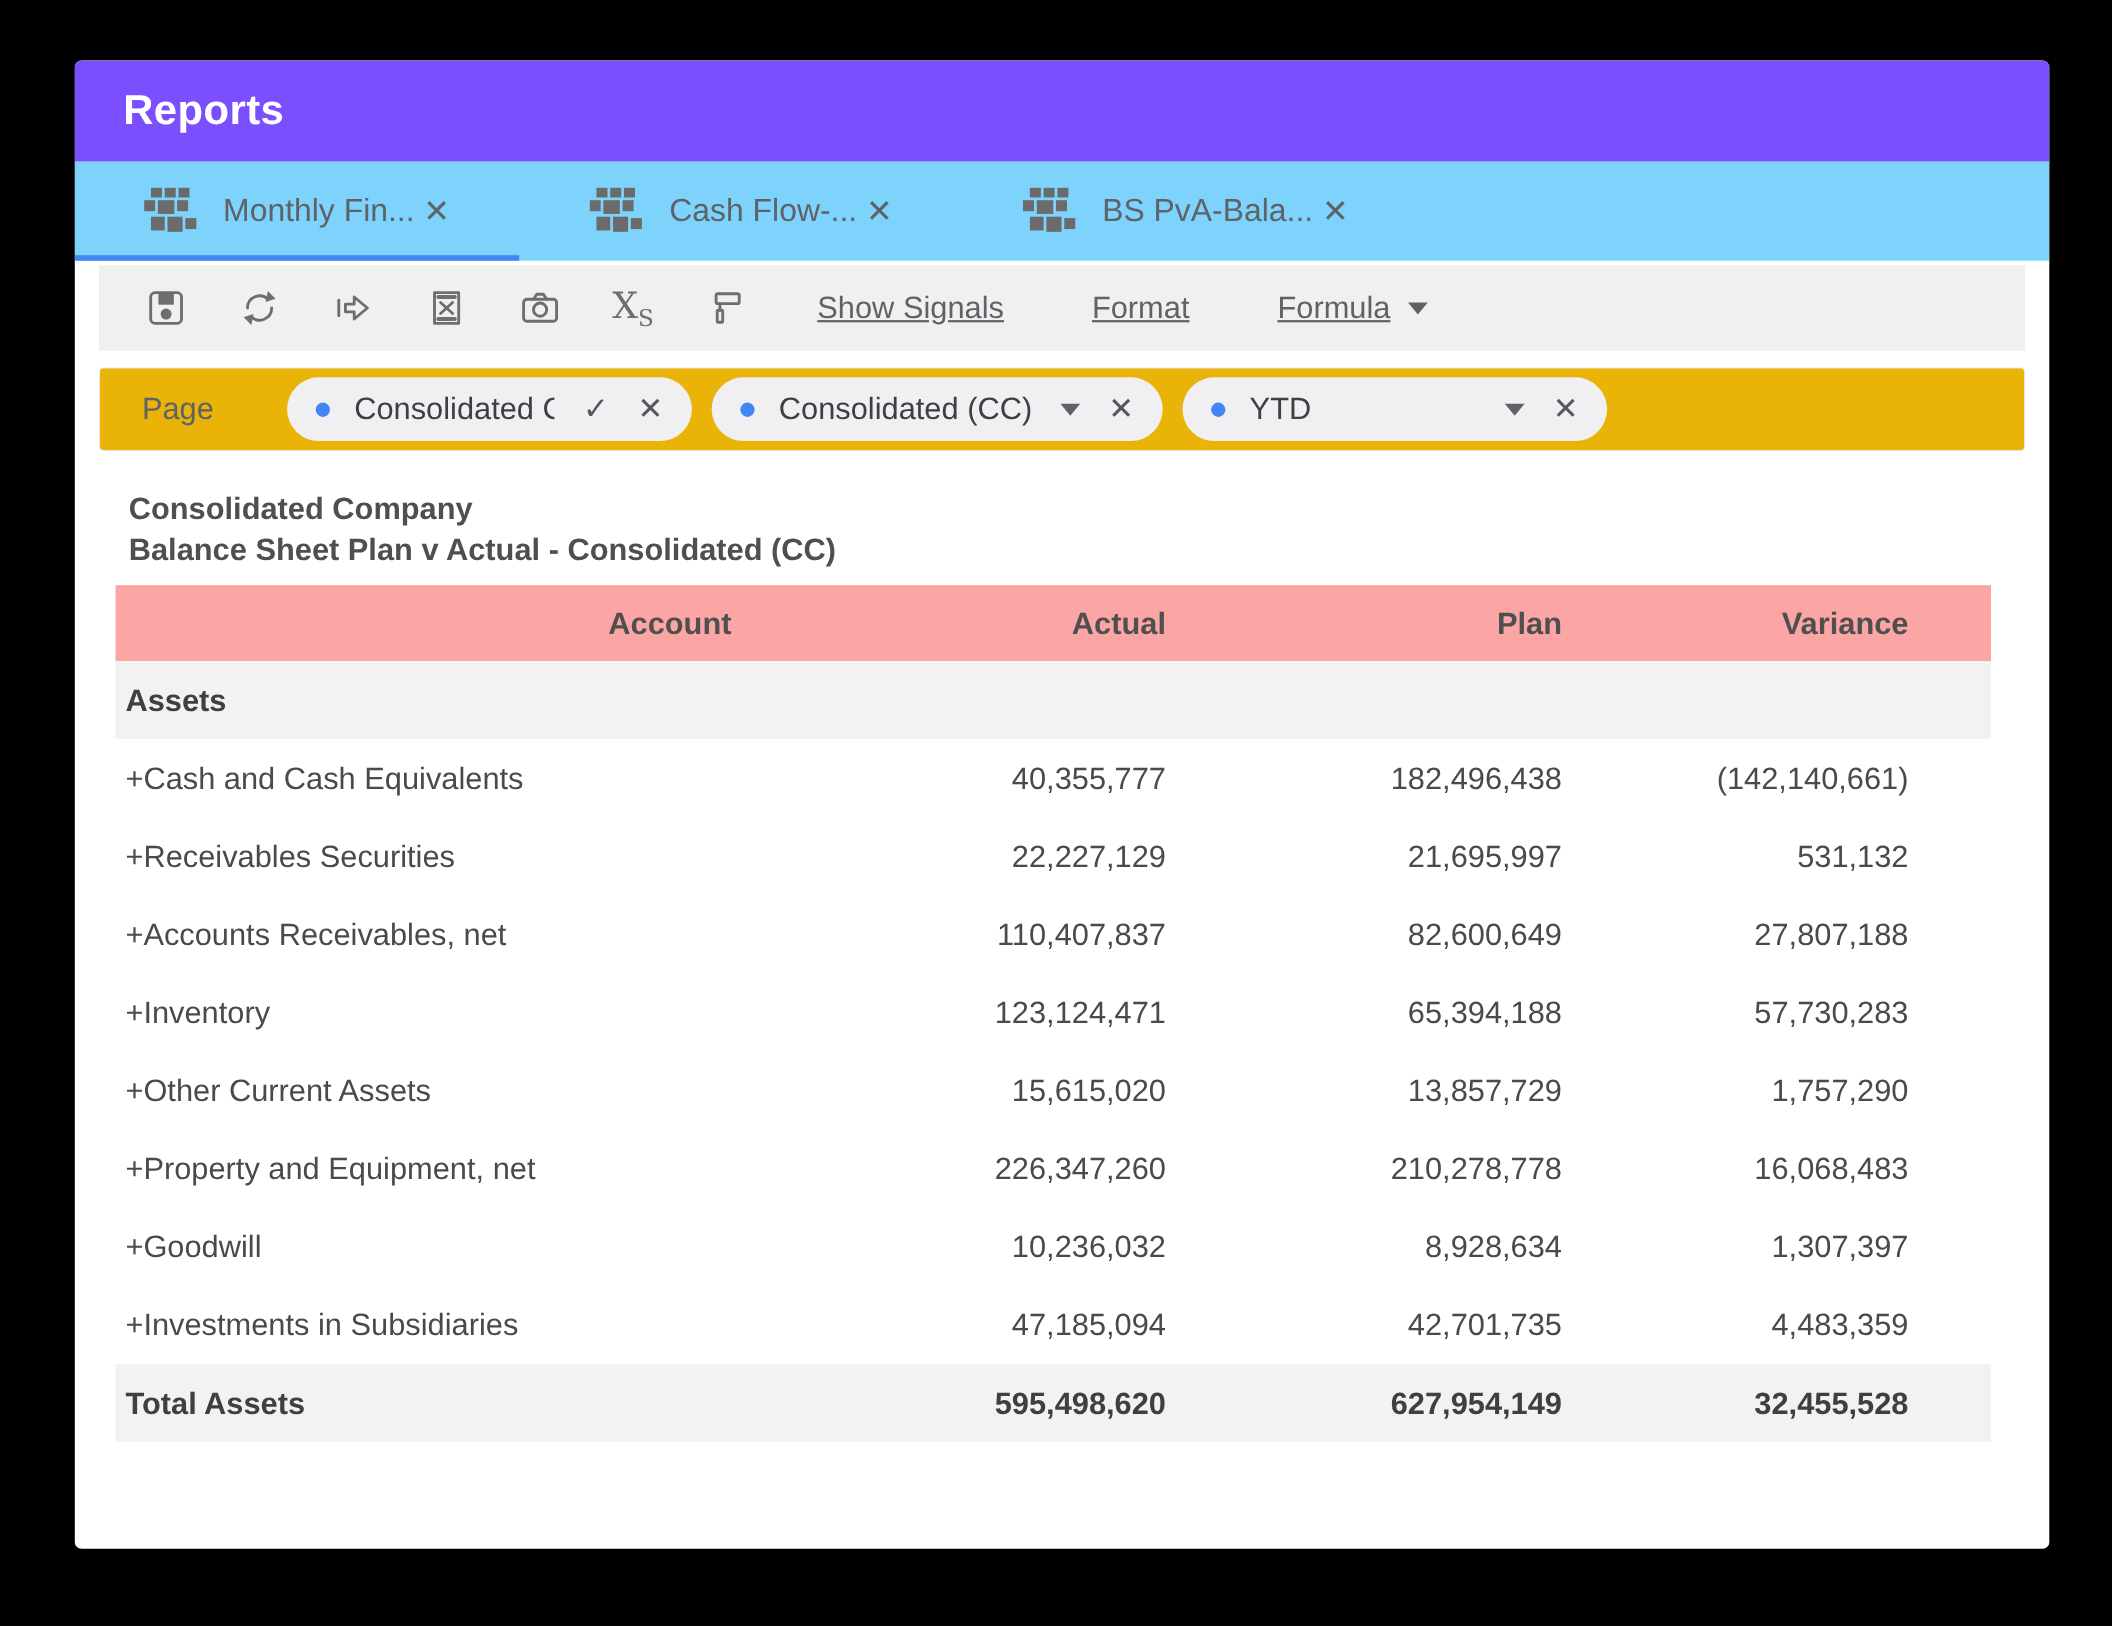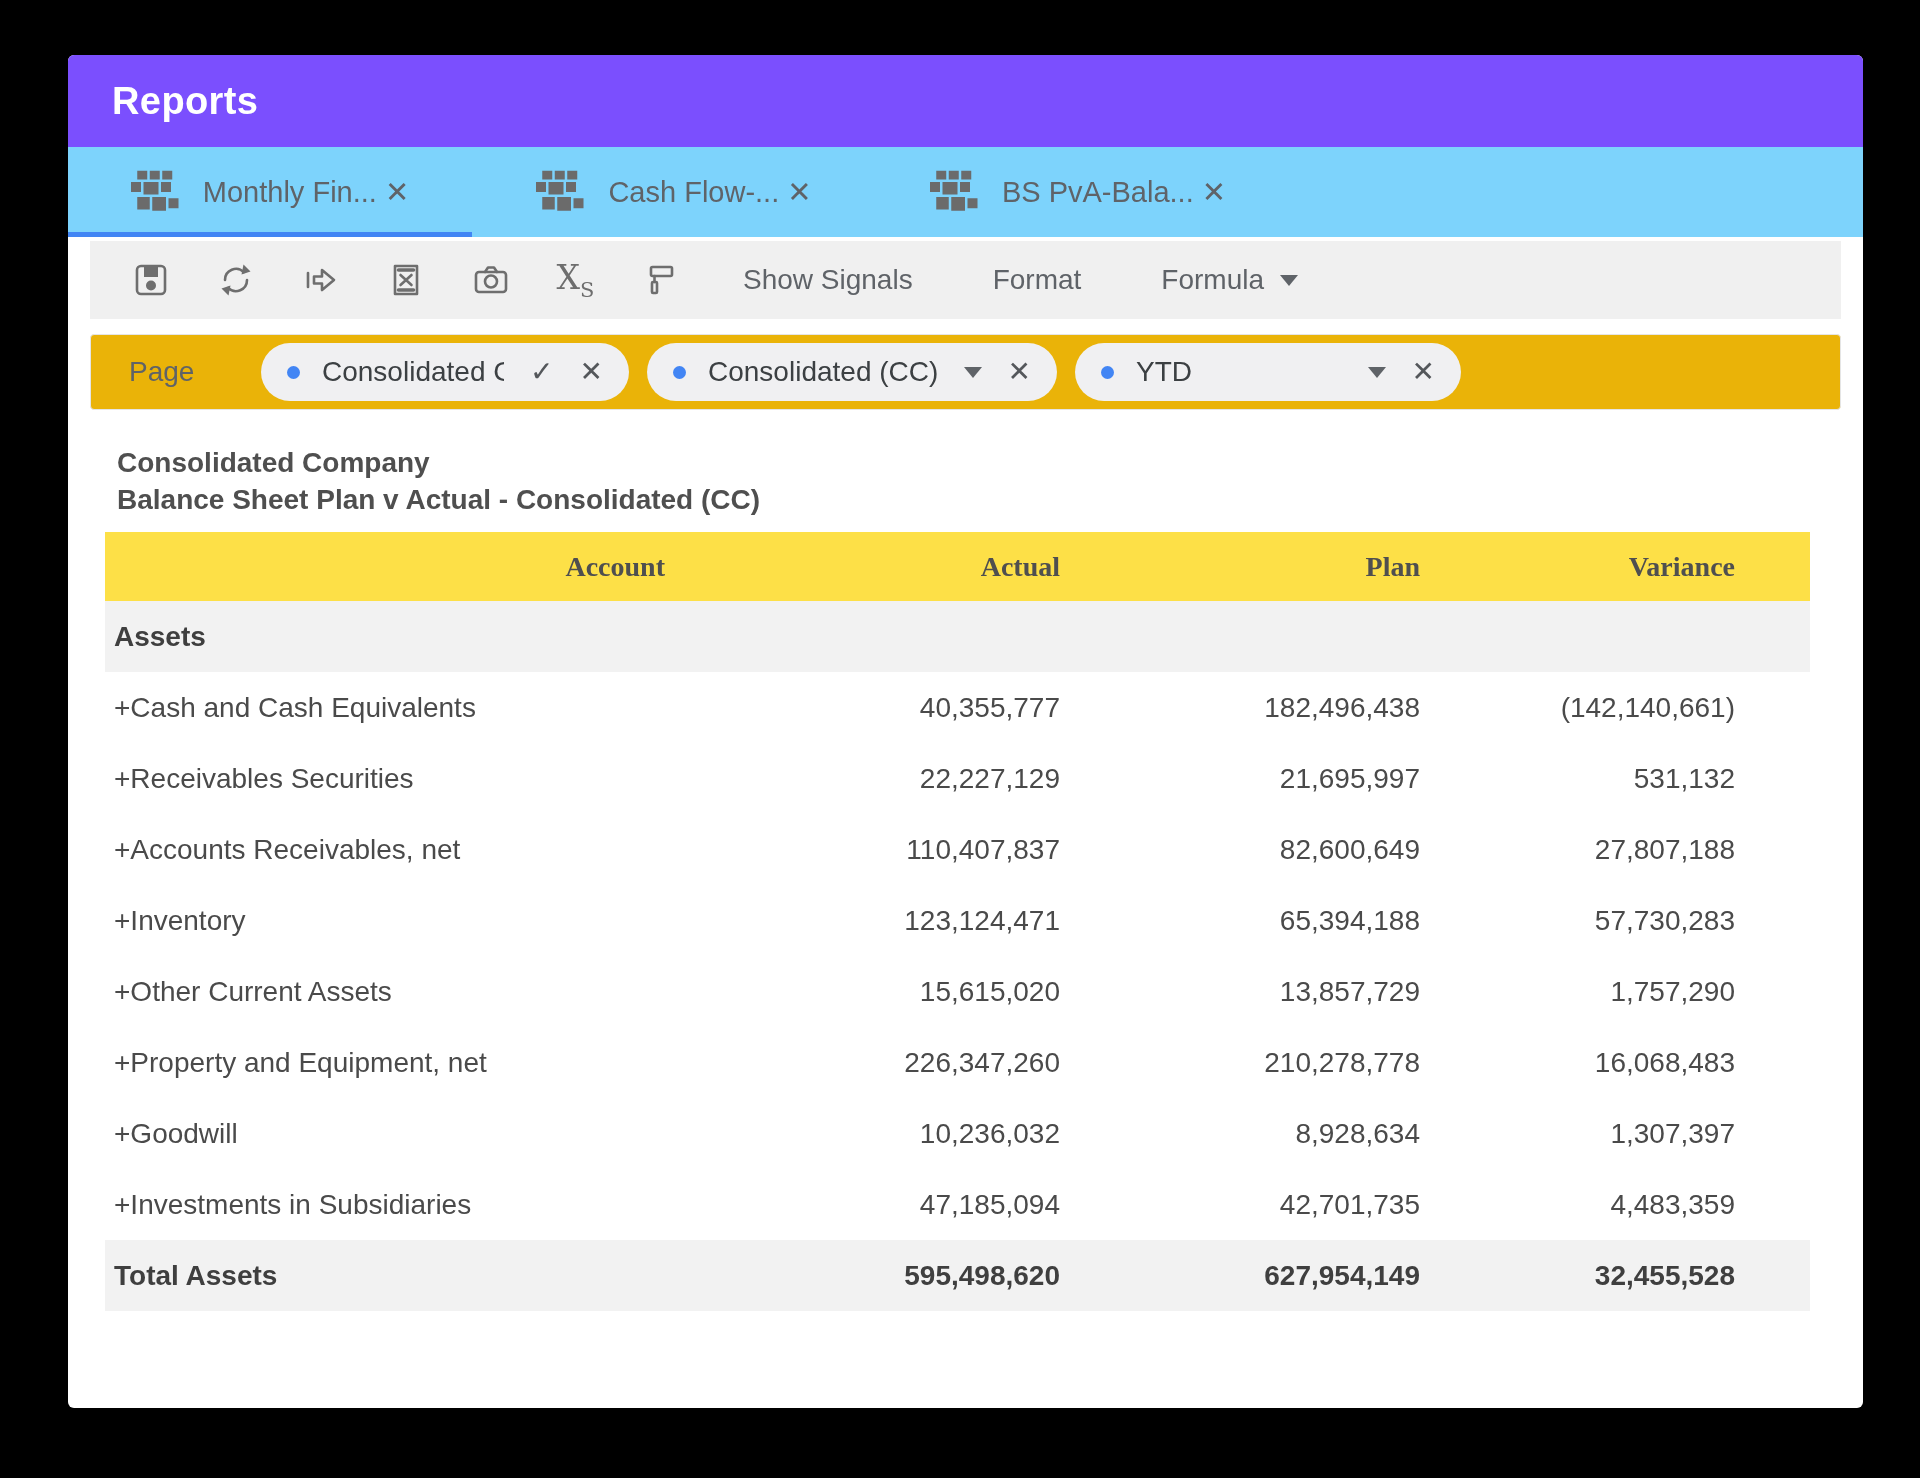--- a/index.html
+++ b/index.html
@@ -21,21 +21,21 @@
   .tab.active .underline{position:absolute;left:0;bottom:0;width:100%;height:5px;background:#4285F4;}
   .waffle{display:block;}
 
   
   .toolbar{margin:4px 22px 0;height:78px;background:#F0F0F0;display:flex;align-items:center;padding-left:18px;}
   .tool-btn{width:85px;height:78px;display:flex;align-items:center;justify-content:center;}
   .tool-btn svg{stroke:#6E6E6E;fill:none;stroke-width:2.6;stroke-linejoin:round;stroke-linecap:round;}
   .tool-btn .fillpart{fill:#6E6E6E;stroke:none;}
   .xs-glyph{font-family:"DejaVu Serif",serif;font-size:33px;color:#6E6E6E;}
   .xs-glyph sub{font-size:21px;}
-  .tool-text{font-size:28px;color:#5F6368;padding:0 40px;display:flex;align-items:center;white-space:nowrap;}
+  .tool-text{font-size:28px;color:#5F6368;padding:0 40px;display:flex;align-items:center;white-space:nowrap;text-decoration:underline;}
   .caret-down{width:0;height:0;border-left:9px solid transparent;border-right:9px solid transparent;
               border-top:11px solid #5F6368;display:inline-block;margin-left:16px;}
 
   
   .filterbar{margin:15px 22px 0;height:76px;border:1px solid #E5E5E5;border-radius:4px;
              display:flex;align-items:center;padding-left:38px;background:#eab308;box-sizing:border-box;}
   .filter-label{font-size:28px;color:#5F6368;width:98px;}
   .chips{display:flex;gap:18px;margin-left:34px;}
   .chip{height:58px;background:#F0F0F2;border-radius:29px;display:flex;align-items:center;
         padding:0 26px;box-sizing:border-box;}
@@ -44,21 +44,21 @@
   .chip-label{font-size:28px;color:#3C4043;flex:1;white-space:nowrap;overflow:hidden;}
   .chip-ic{font-size:28px;color:#54575B;margin-left:26px;line-height:1;}
   .chip .caret-down{border-left-width:9px;border-right-width:9px;border-top-width:11px;margin-left:26px;}
 
   
   .report-meta{margin:34px 0 0 49px;}
   .report-line{font-size:28px;font-weight:bold;color:#4F4F4F;line-height:37px;}
 
   
   table.grid{margin:14px 0 0 37px;width:1705px;border-collapse:collapse;table-layout:fixed;}
-  .grid thead th{height:67px;background:#fde047;font-size:28px;font-weight:bold;color:#4F4F4F;font-family:Liberation Serif, serif;}
+  .grid thead th{height:67px;background:#fca5a5;font-size:28px;font-weight:bold;color:#4F4F4F;}
   .grid th.acct{text-align:right;padding-right:15px;}
   .grid th.num{text-align:right;padding-right:20px;}
   .grid th.vari{padding-right:75px;}
   .grid td{height:69px;font-size:28px;color:#4A4A4A;}
   .grid td.acct{text-align:left;padding-left:9px;}
   .grid td.num{text-align:right;padding-right:20px;}
   .grid td.vari{padding-right:75px;}
   .grid tr.row-section td,.grid tr.row-total td{background:#F2F2F2;font-weight:bold;color:#3F3F3F;}
 </style>
 </head>

